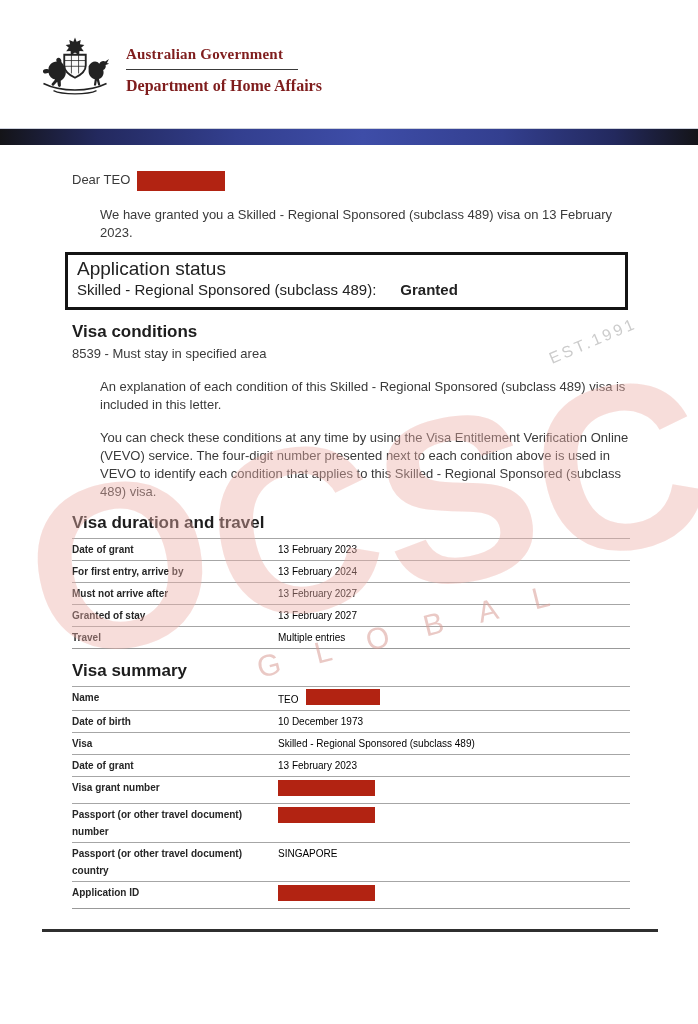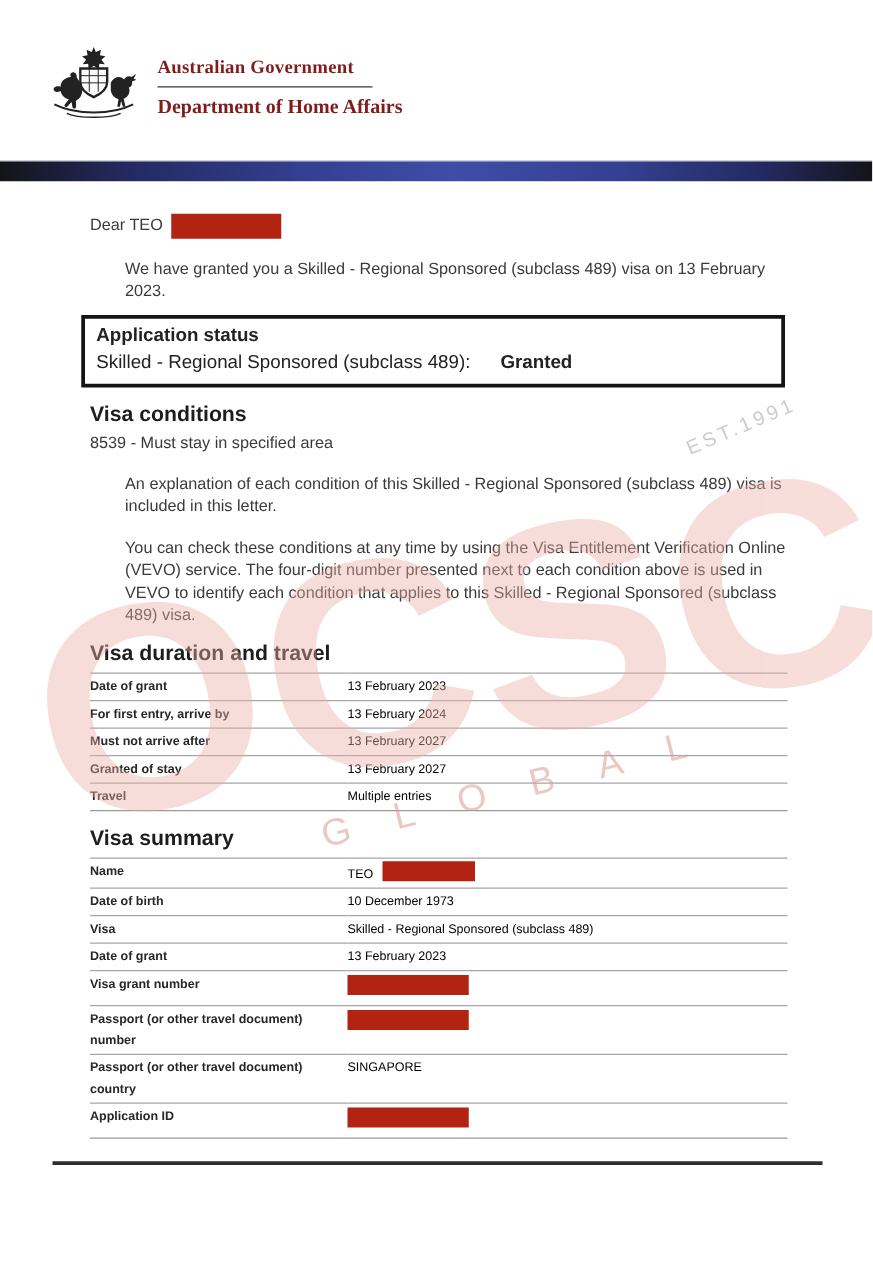--- a/index.html
+++ b/index.html
@@ -25,21 +25,21 @@
   
   .content { position:absolute; top:163px; left:72px; width:558px; font-size:13px; line-height:18px; color:#3a3a3a; }
   .salutation { margin:8px 0 0; display:flex; align-items:flex-start; }
   .redact { display:inline-block; background:var(--redaction-red,#b22312); }
   .redact-salutation { width:88px; height:20px; margin-left:7px; }
   .para { margin-top:15px;margin-left:28px; }
   .para .line { white-space:nowrap; }
   
   .status-box { margin-top:10px; margin-left:-7px; width:563px; box-sizing:border-box;
     border:3px solid #141414; padding:3px 9px 7px; color:#222; }
-  .status-title { font-size:15px; font-weight:bold; line-height:21px; }
+  .status-title { font-size:19px; font-weight:normal; line-height:21px; }
   .status-line { font-size:15px; line-height:21px; display:flex; }
   .status-granted { font-weight:bold; margin-left:24px; }
   
   h2 { font-size:17px; line-height:20px; margin:12px 0 0; color:#1d1d1d; font-weight:bold; }
   .condition { margin-top:3px; }
   
   .info-table { width:558px; border-collapse:collapse; margin-top:5px; border-bottom:1.5px solid #999; }
   .info-table td { border-top:1.5px solid #a6a6a6; vertical-align:top; padding:2px 0 2px; font-size:10px; line-height:17px; }
   .info-table td.lbl { width:206px; font-weight:bold; color:#262626; padding-right:14px; box-sizing:border-box; }
   .info-table td.val { color:#000000;margin-top:43px; }

